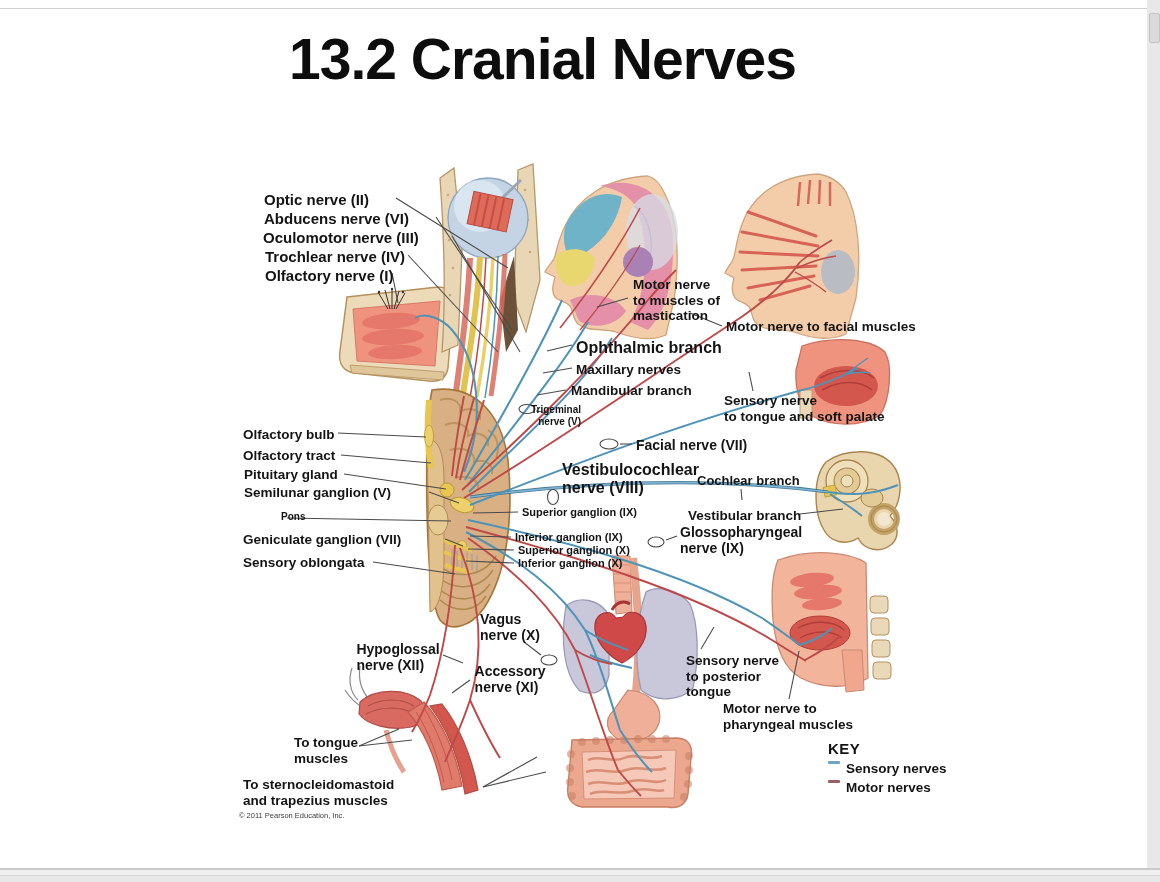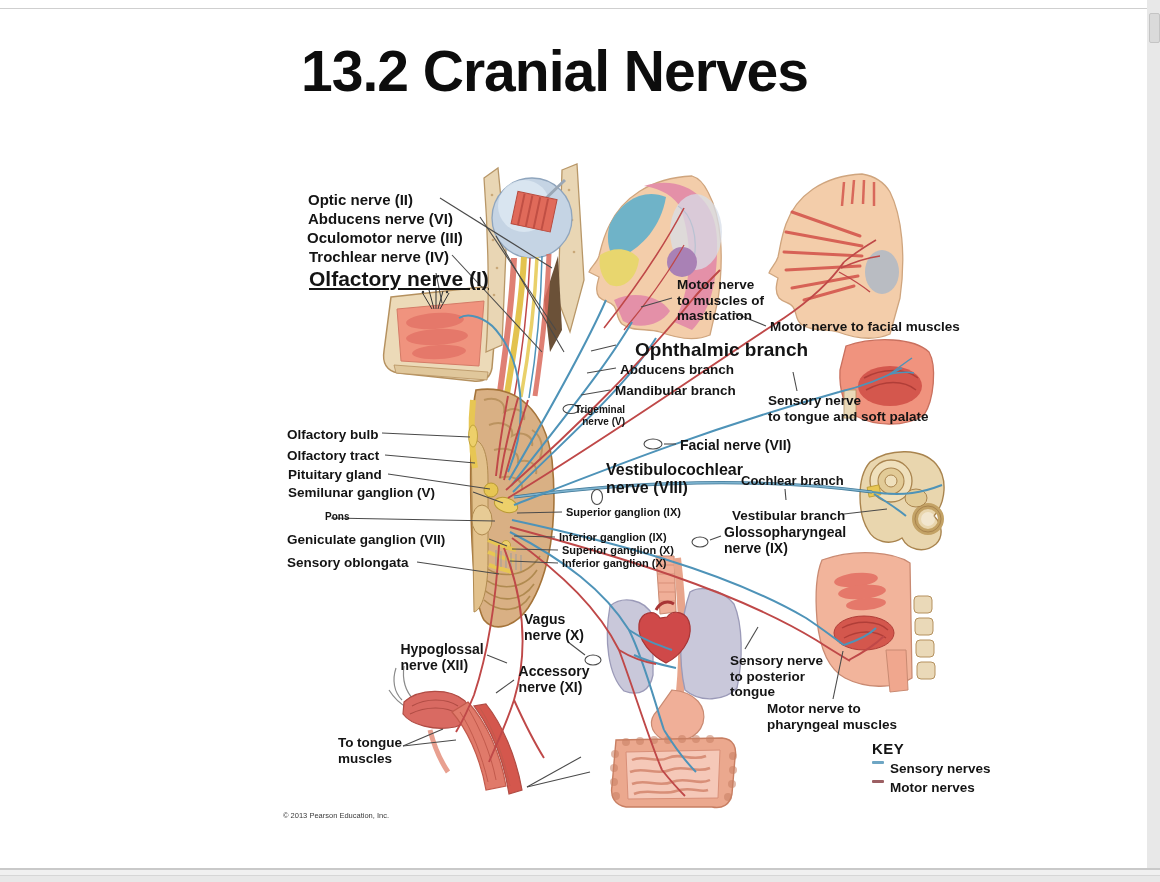--- a/index.html
+++ b/index.html
@@ -6,23 +6,23 @@
     font-family:"Liberation Sans", sans-serif;}
   #stage{position:relative;width:1160px;height:882px;background:#e8e8e8;}
   #page{position:absolute;left:0;top:0;width:1147px;height:868px;background:#ffffff;}
   #top-line{position:absolute;left:0;top:8px;width:1147px;height:1px;background:#cfcfcf;}
   #right-track{position:absolute;left:1147px;top:0;width:13px;height:868px;background:#e8e8e8;border-left:1px solid #d2d2d2;}
   #scroll-thumb{position:absolute;left:1149px;top:13px;width:9px;height:28px;background:#dadada;border:1px solid #c4c4c4;border-radius:2px;}
   #bottom-bar{position:absolute;left:0;top:868px;width:1160px;height:14px;background:#e8e8e8;}
   #bottom-bar .l1{position:absolute;left:0;top:0;width:100%;height:2px;background:#c9c9c9;}
   #bottom-bar .mid{position:absolute;left:0;top:2px;width:100%;height:5px;background:#f0f0f0;}
   #bottom-bar .l2{position:absolute;left:0;top:7px;width:100%;height:1px;background:#d6d6d6;}
-  h1#slide-title{position:absolute;left:0;top:26px;width:1085px;margin:12px;text-align:center;
+  h1#slide-title{position:absolute;left:0;top:26px;width:1085px;margin:0;text-align:center;
     font-size:57px;font-weight:700;color:#0d0d0d;letter-spacing:-1px;}
-  #figure{position:absolute;left:0;top:0;width:976px;height:882px;margin-left:44px;}
+  #figure{position:absolute;left:0;top:0;width:976px;height:882px;}
   #labels-layer{position:absolute;left:0;top:0;width:1160px;height:882px;pointer-events:none;}
   .fig-label{position:absolute;white-space:pre-line;line-height:1.15;font-weight:700;color:#141414;}
   .fig-label.center{transform:translateX(-50%);}
   #key-block{position:absolute;left:828px;top:740px;width:160px;}
   #key-heading{font-size:15px;font-weight:700;color:#141414;letter-spacing:.5px;}
   .key-row{display:flex;margin-top:4px;}
   .key-dash{width:12px;height:3px;margin-right:6px;border-radius:1px;}
   .key-label{font-size:13.5px;font-weight:700;color:#141414;}
   svg{position:absolute;left:0;top:0;}
 </style>
@@ -347,27 +347,27 @@
         <ellipse cx="656" cy="542" rx="8" ry="5"></ellipse>
         <ellipse cx="549" cy="660" rx="8" ry="5"></ellipse>
       </g>
     </svg>
 
     <div id="labels-layer">
         <div class="fig-label" style="left: 264px; top: 191px; font-size: 15px;">Optic nerve (II)</div>
         <div class="fig-label" style="left: 264px; top: 210px; font-size: 15px;">Abducens nerve (VI)</div>
         <div class="fig-label" style="left: 263px; top: 229px; font-size: 15px;">Oculomotor nerve (III)</div>
         <div class="fig-label" style="left: 265px; top: 248px; font-size: 15px;">Trochlear nerve (IV)</div>
-        <div class="fig-label" style="left: 265px; top: 267px; font-size: 21px; text-decoration: underline;">Olfactory nerve (I)</div>
+        <div class="fig-label" style="left: 265px; top: 267px; font-size: 15px;">Olfactory nerve (I)</div>
         <div class="fig-label" style="left: 633px; top: 277px; font-size: 13.5px;">Motor nerve
 to muscles of
 mastication</div>
         <div class="fig-label" style="left: 726px; top: 319px; font-size: 13.5px;">Motor nerve to facial muscles</div>
-        <div class="fig-label" style="left: 591px; top: 339px; font-size: 19px;">Ophthalmic branch</div>
-        <div class="fig-label" style="left: 576px; top: 362px; font-size: 13.5px;">Abducens branch</div>
+        <div class="fig-label" style="left: 576px; top: 339px; font-size: 16px;">Ophthalmic branch</div>
+        <div class="fig-label" style="left: 576px; top: 362px; font-size: 13.5px;">Maxillary nerves</div>
         <div class="fig-label" style="left: 571px; top: 383px; font-size: 13.5px;">Mandibular branch</div>
         <div class="fig-label" style="left: 531px; top: 404px; font-size: 10px; text-align: right;">Trigeminal
 nerve (V)</div>
         <div class="fig-label" style="left: 636px; top: 437px; font-size: 14px;">Facial nerve (VII)</div>
         <div class="fig-label" style="left: 724px; top: 393px; font-size: 13.5px;">Sensory nerve
 to tongue and soft palate</div>
         <div class="fig-label" style="left: 562px; top: 461px; font-size: 16px;">Vestibulocochlear
 nerve (VIII)</div>
         <div class="fig-label" style="left: 697px; top: 474px; font-size: 13px;">Cochlear branch</div>
         <div class="fig-label" style="left: 688px; top: 508px; font-size: 13.5px;">Vestibular branch</div>
@@ -390,21 +390,23 @@
 nerve (XII)</div>
         <div class="fig-label center" style="left: 510px; top: 663px; font-size: 14px;">Accessory
 nerve (XI)</div>
         <div class="fig-label" style="left: 686px; top: 653px; font-size: 13.5px;">Sensory nerve
 to posterior
 tongue</div>
         <div class="fig-label center" style="left: 788px; top: 701px; font-size: 13.5px;">Motor nerve to
 pharyngeal muscles</div>
         <div class="fig-label center" style="left: 326px; top: 735px; font-size: 13.5px;">To tongue
 muscles</div>
-        <div class="fig-label" style="left: 239px; top: 812px; font-size: 7.5px; font-weight: 400; color: rgb(58, 58, 58);">© 2013 Pearson Education, Inc.</div>
+        <div class="fig-label" style="left: 243px; top: 777px; font-size: 13.5px;">To sternocleidomastoid
+and trapezius muscles</div>
+        <div class="fig-label" style="left: 239px; top: 812px; font-size: 7.5px; font-weight: 400; color: rgb(58, 58, 58);">© 2011 Pearson Education, Inc.</div>
       </div>
 
     <div id="key-block">
       <div id="key-heading">KEY</div>
       <div class="key-row">
         <span class="key-dash" style="background: rgb(110, 166, 196);"></span>
         <span class="key-label">Sensory nerves</span>
       </div>
       <div class="key-row">
         <span class="key-dash" style="background: rgb(156, 95, 99);"></span>

